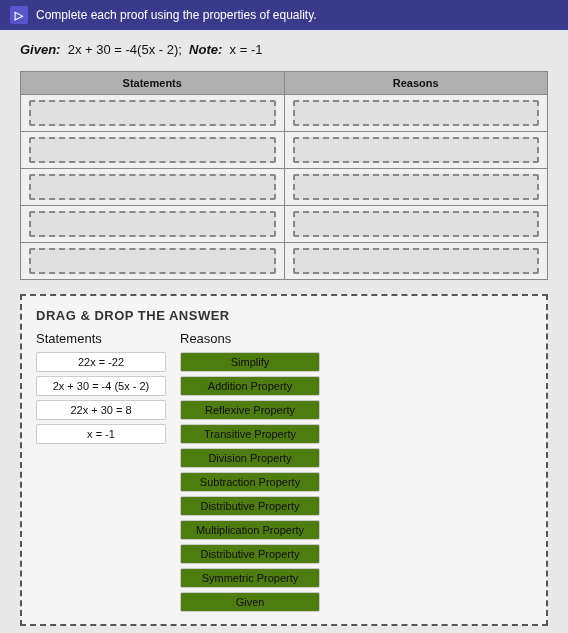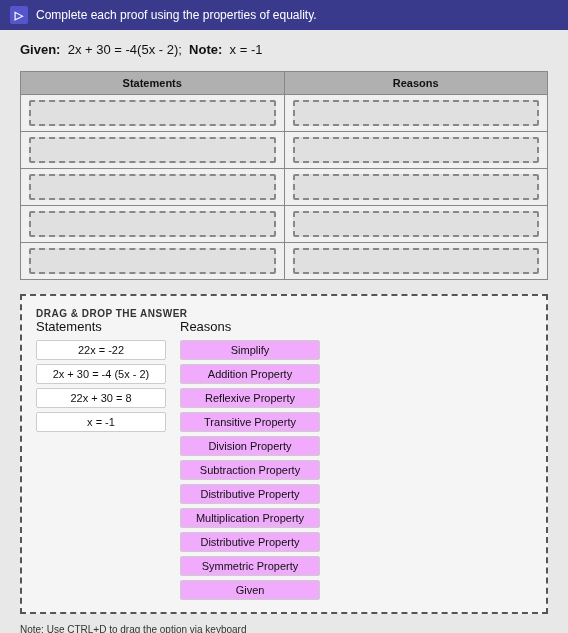--- a/index.html
+++ b/index.html
@@ -42,20 +42,21 @@
       background: #e8e8e8;
       padding: 12px 20px;
     }
     .given-text {
       font-size: 13px;
       margin-bottom: 14px;
       color: #111;
     }
     .given-text span.label {
       font-weight: bold;
+      font-style: italic;
     }
     .proof-table {
       width: 100%;
       border-collapse: collapse;
       margin-bottom: 14px;
       background: #f0f0f0;
     }
     .proof-table th {
       background: #b0b0b0;
       font-size: 11px;
@@ -80,24 +81,25 @@
       width: 100%;
       border-radius: 2px;
     }
     .drag-drop-section {
       border: 2px dashed #555;
       background: #f5f5f5;
       padding: 12px 14px;
       margin-top: 4px;
     }
     .drag-drop-label {
-      font-size: 10px;
+      font-size: 13px;
       font-weight: bold;
       color: #333;
       letter-spacing: 0.5px;
+      margin-bottom: 8px;
       text-transform: uppercase;
     }
     .drag-drop-columns {
       display: flex;
       gap: 14px;
       align-items: flex-start;
     }
     .statements-col {
       display: flex;
       flex-direction: column;
@@ -120,21 +122,21 @@
       background: white;
       border: 1px solid #ccc;
       padding: 3px 4px;
       font-size: 11px;
       text-align: center;
       border-radius: 2px;
       cursor: grab;
       color: #111;
     }
     .reason-chip {
-      background: #f0abfc;
+      background: #4d7c0f;
       border: 1px solid #ccc;
       padding: 3px 10px;
       font-size: 11px;
       text-align: center;
       border-radius: 2px;
       cursor: grab;
       color: #111;
     }
     .note-text {
       font-size: 10px;

